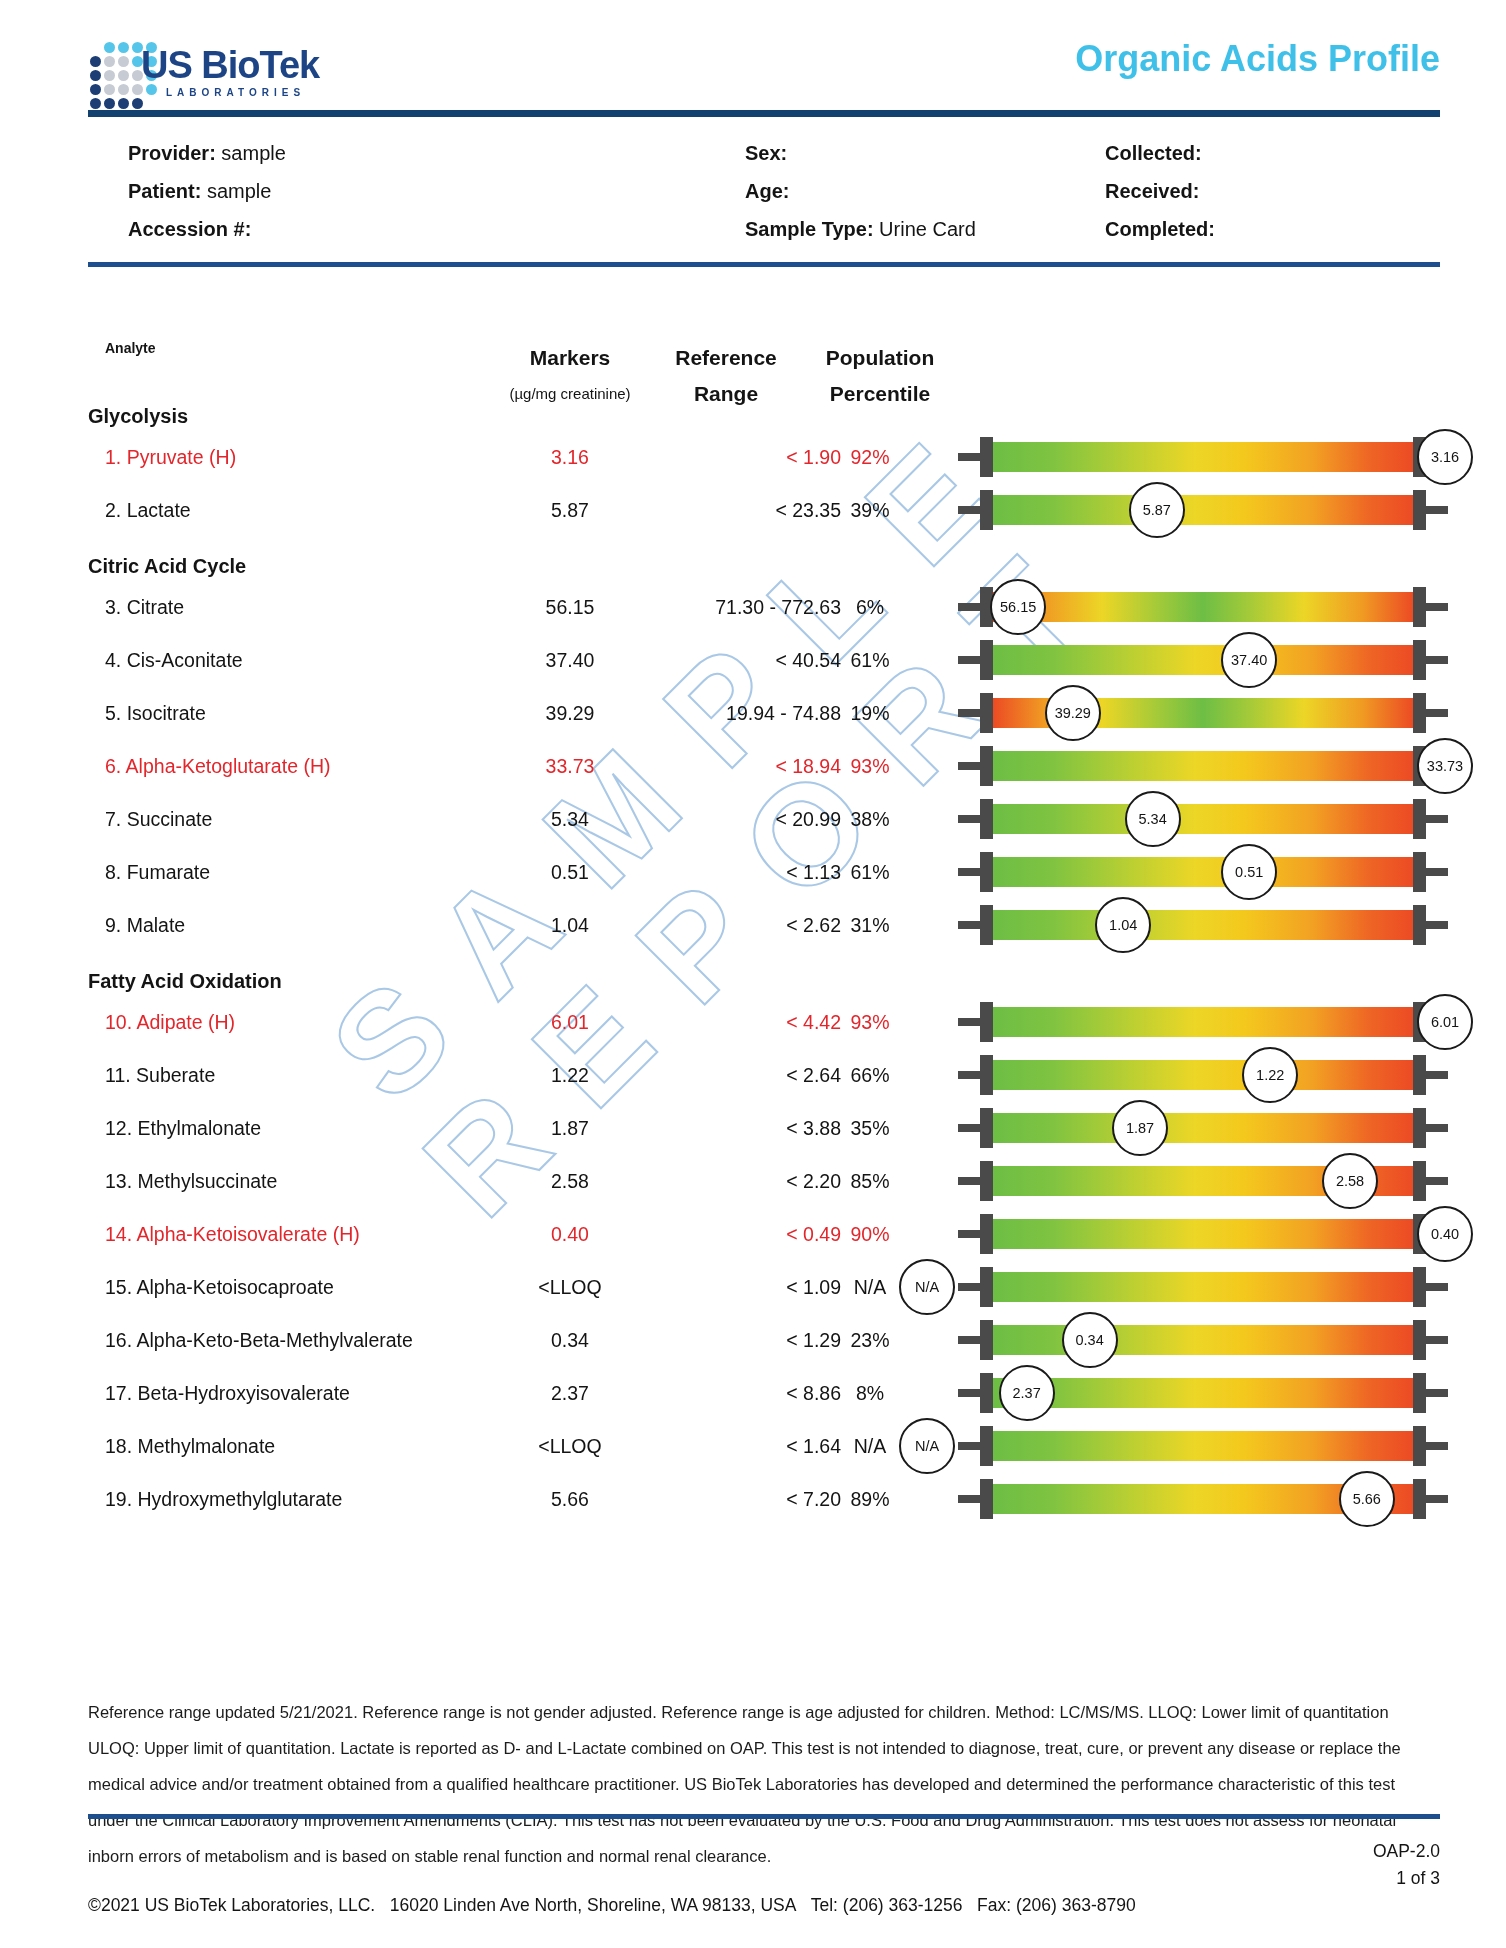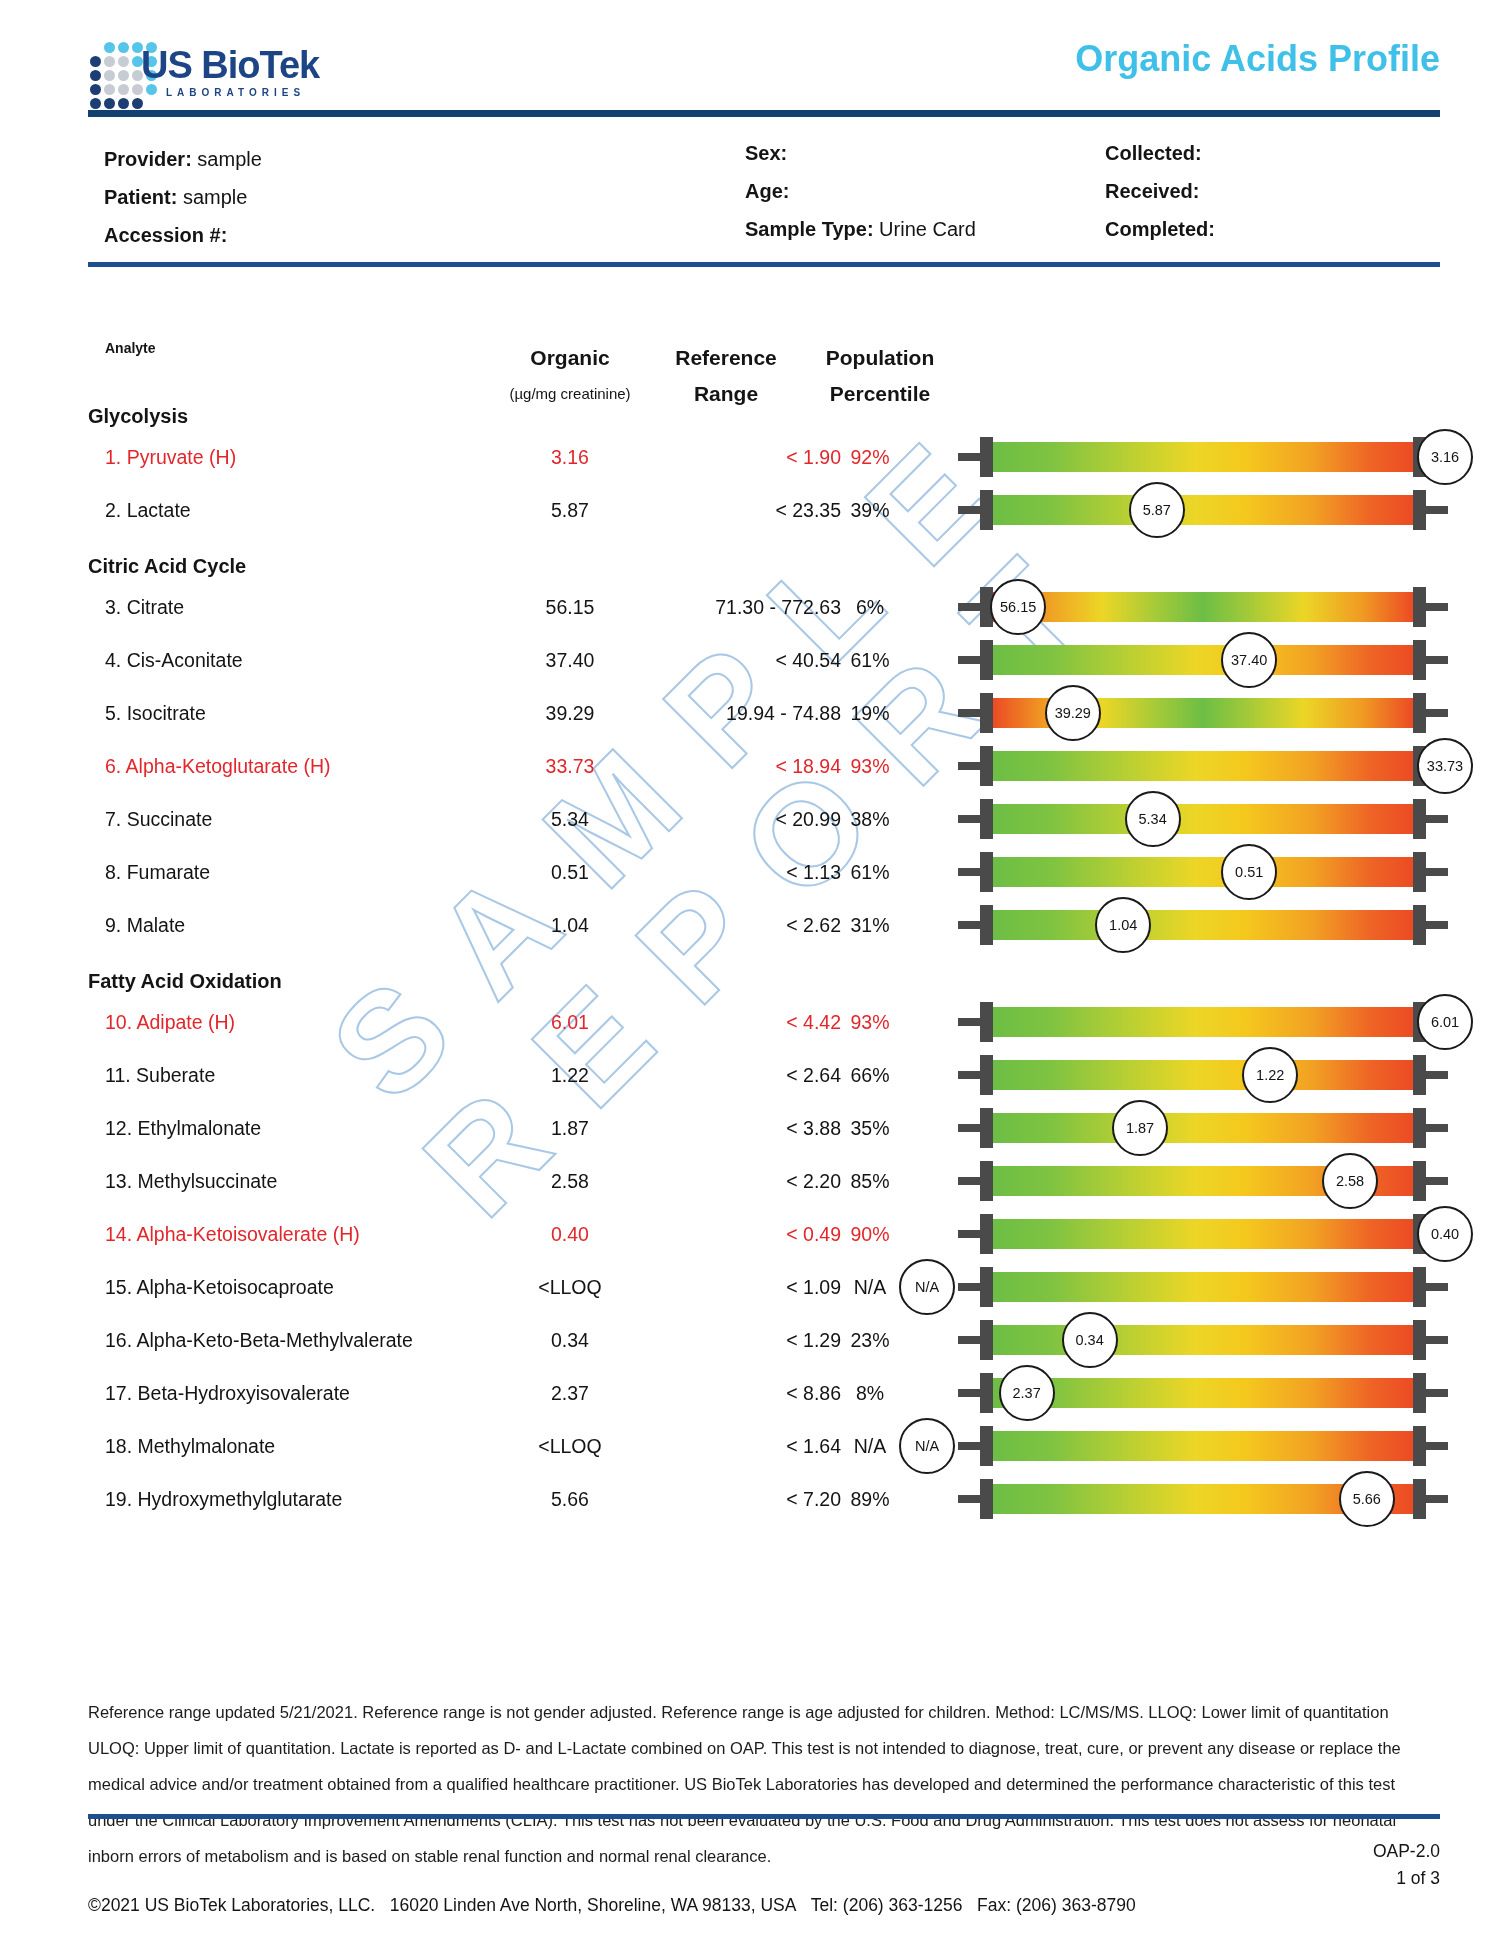--- a/index.html
+++ b/index.html
@@ -27,21 +27,21 @@
   #logo-text   { position:absolute; left:141px; top:44px; font-size:38px; font-weight:bold; color:#1d4586; letter-spacing:-1px; }
   #logo-sub    { position:absolute; left:166px; top:87px; font-size:10px; font-weight:bold; color:#1d4586; letter-spacing:5px; }
   #report-title{ position:absolute; right:66px; top:38px; font-size:36px; font-weight:bold; color:#3fc0e9; }
   .rule-navy   { position:absolute; left:88px; width:1352px; height:7px; background:#12416f; }
   #rule-top    { top:110px; }
   .rule-blue   { position:absolute; left:88px; width:1352px; height:5px; background:#1d4f8f; }
   #rule-info   { top:262px; }
   
   #info { position:absolute; top:134px; font-size:20px; }
   .info-col { position:absolute; top:0; }
-  #info-col-1 { left:104px;margin-top:6px; } #info-col-2 { left:745px; } #info-col-3 { left:1105px; }
+  #info-col-1 { left:128px; } #info-col-2 { left:745px; } #info-col-3 { left:1105px; }
   .info-line { height:38px; line-height:38px; white-space:nowrap; }
   .info-line b { font-weight:bold; }
   
   #table { position:absolute; top:330px; left:0; width:1506px; }
   .thead { position:relative; height:56px; }
   .h-analyte { position:absolute; left:105px; top:10px; font-size:14px; font-weight:bold; }
   .h-col { position:absolute; top:10px; text-align:center; font-size:21px; font-weight:bold; line-height:36px; }
   .h-result { left:470px; width:200px; }
   .h-range  { left:611px; width:230px; }
   .h-pop    { left:810px; width:140px; }
@@ -147,21 +147,21 @@
         <div class="info-line"><b>Received:</b></div>
         <div class="info-line"><b>Completed:</b></div>
       </div>
   </div>
   <div class="rule-blue" id="rule-info"></div>
 
   <div id="table">
     <div class="thead">
       <div class="h-analyte">Analyte</div>
       <div class="h-col h-result">
-        <div>Organic</div>
+        <div>Markers</div>
         <div class="h-units">(µg/mg creatinine)</div>
       </div>
       <div class="h-col h-range">
         <div>Reference</div>
         <div>Range</div>
       </div>
       <div class="h-col h-pop">
         <div>Population</div>
         <div>Percentile</div>
       </div>

